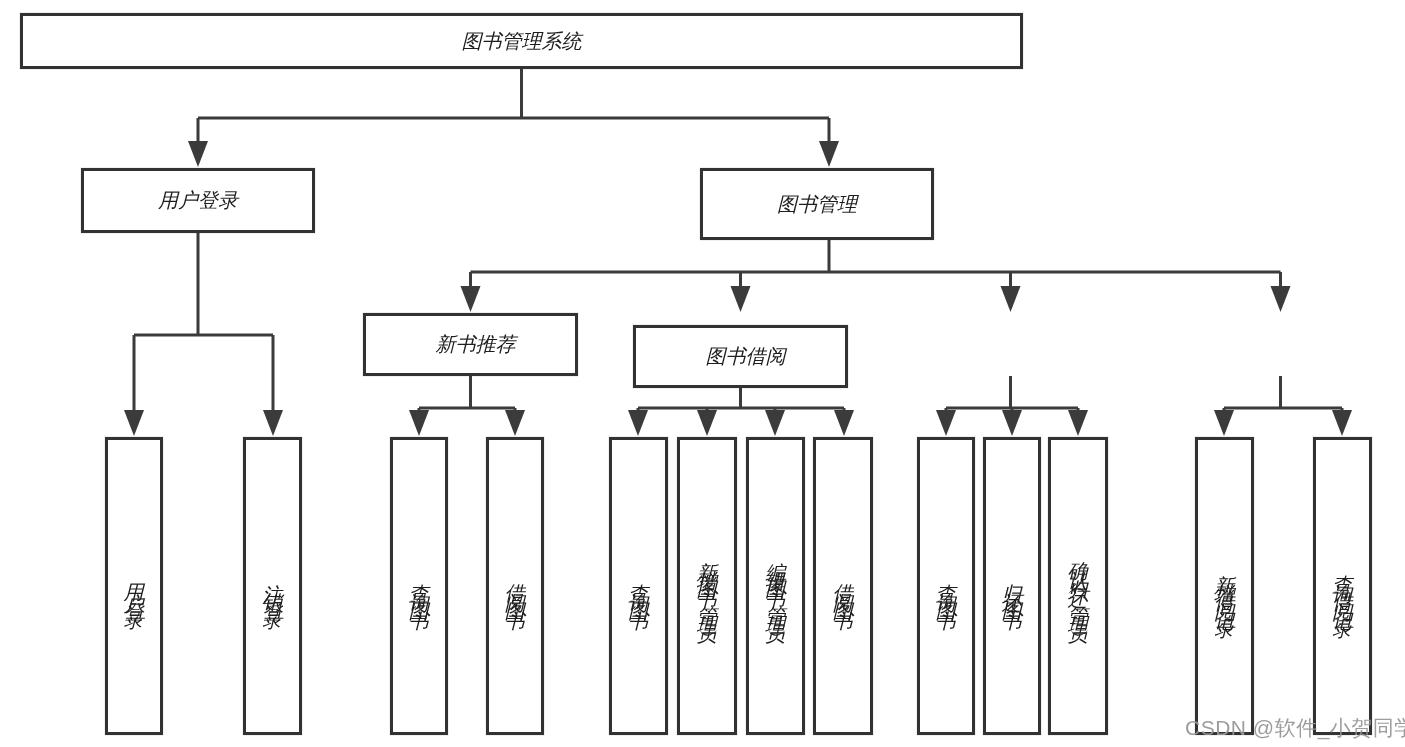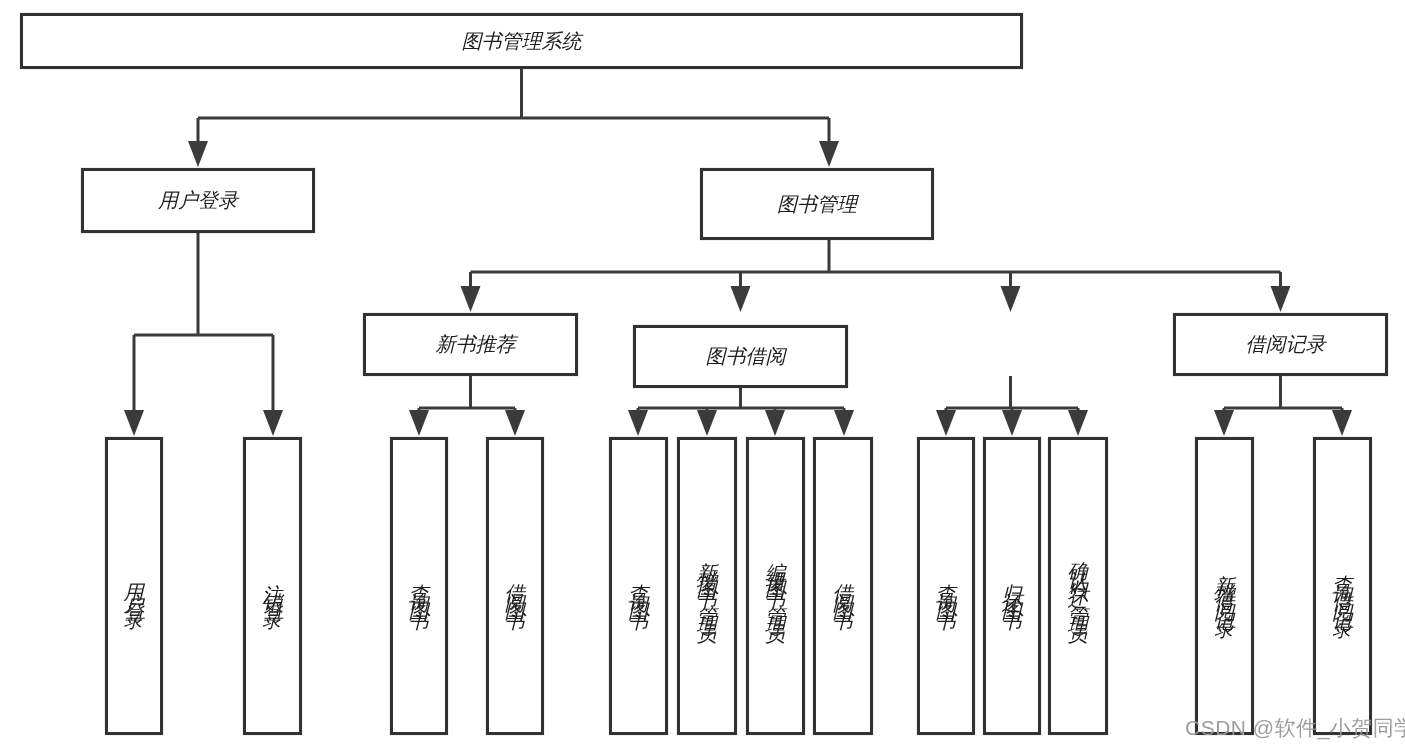--- a/index.html
+++ b/index.html
@@ -133,23 +133,20 @@
   <div class="box" id="n-book-mgmt">
     <span>图书管理</span>
   </div>
 
   <div class="box lvl3" id="n-new-book-rec">
     <span>新书推荐</span>
   </div>
   <div class="box lvl3" id="n-book-borrow">
     <span>图书借阅</span>
   </div>
-  <div class="box lvl3" id="n-borrow-records">
-    <span>借阅记录</span>
-  </div>
 
   <div class="box leaf" id="l-user-login">
     <span class="vlabel">用户登录</span>
   </div>
   <div class="box leaf" id="l-logout">
     <span class="vlabel">注销登录</span>
   </div>
   <div class="box leaf" id="l-query-books-1">
     <span class="vlabel">查询图书</span>
   </div>

